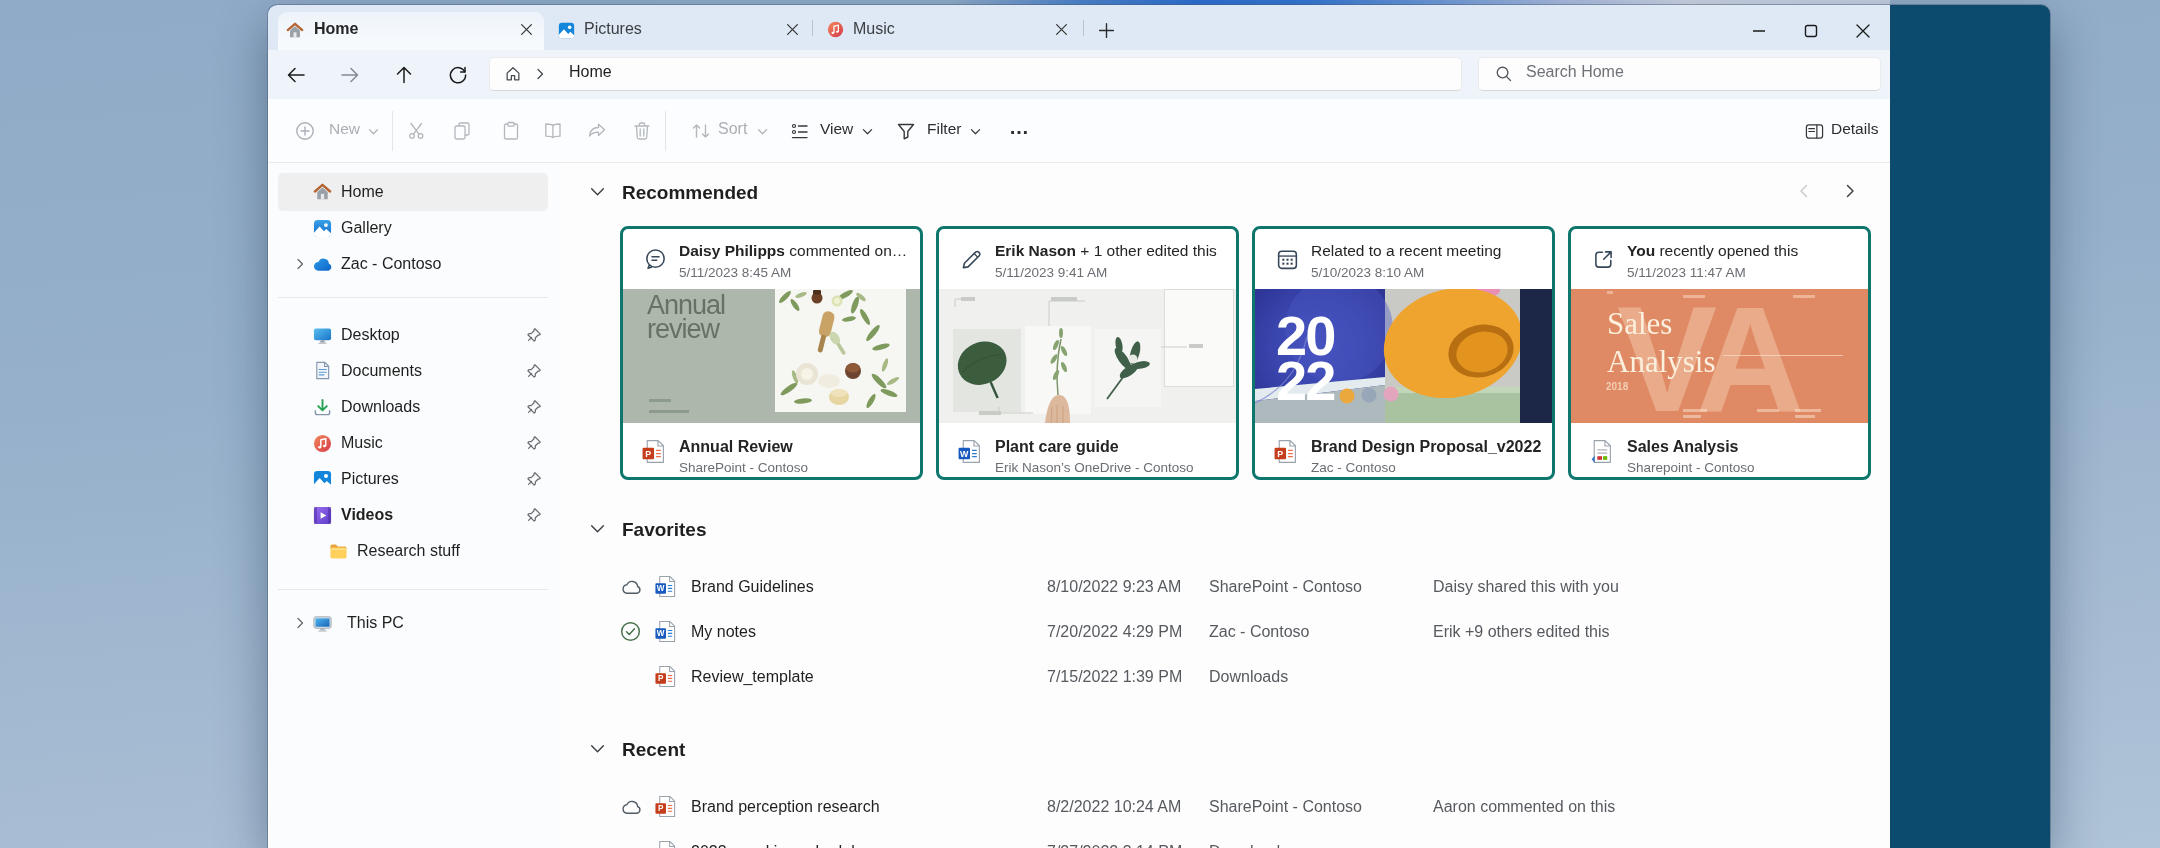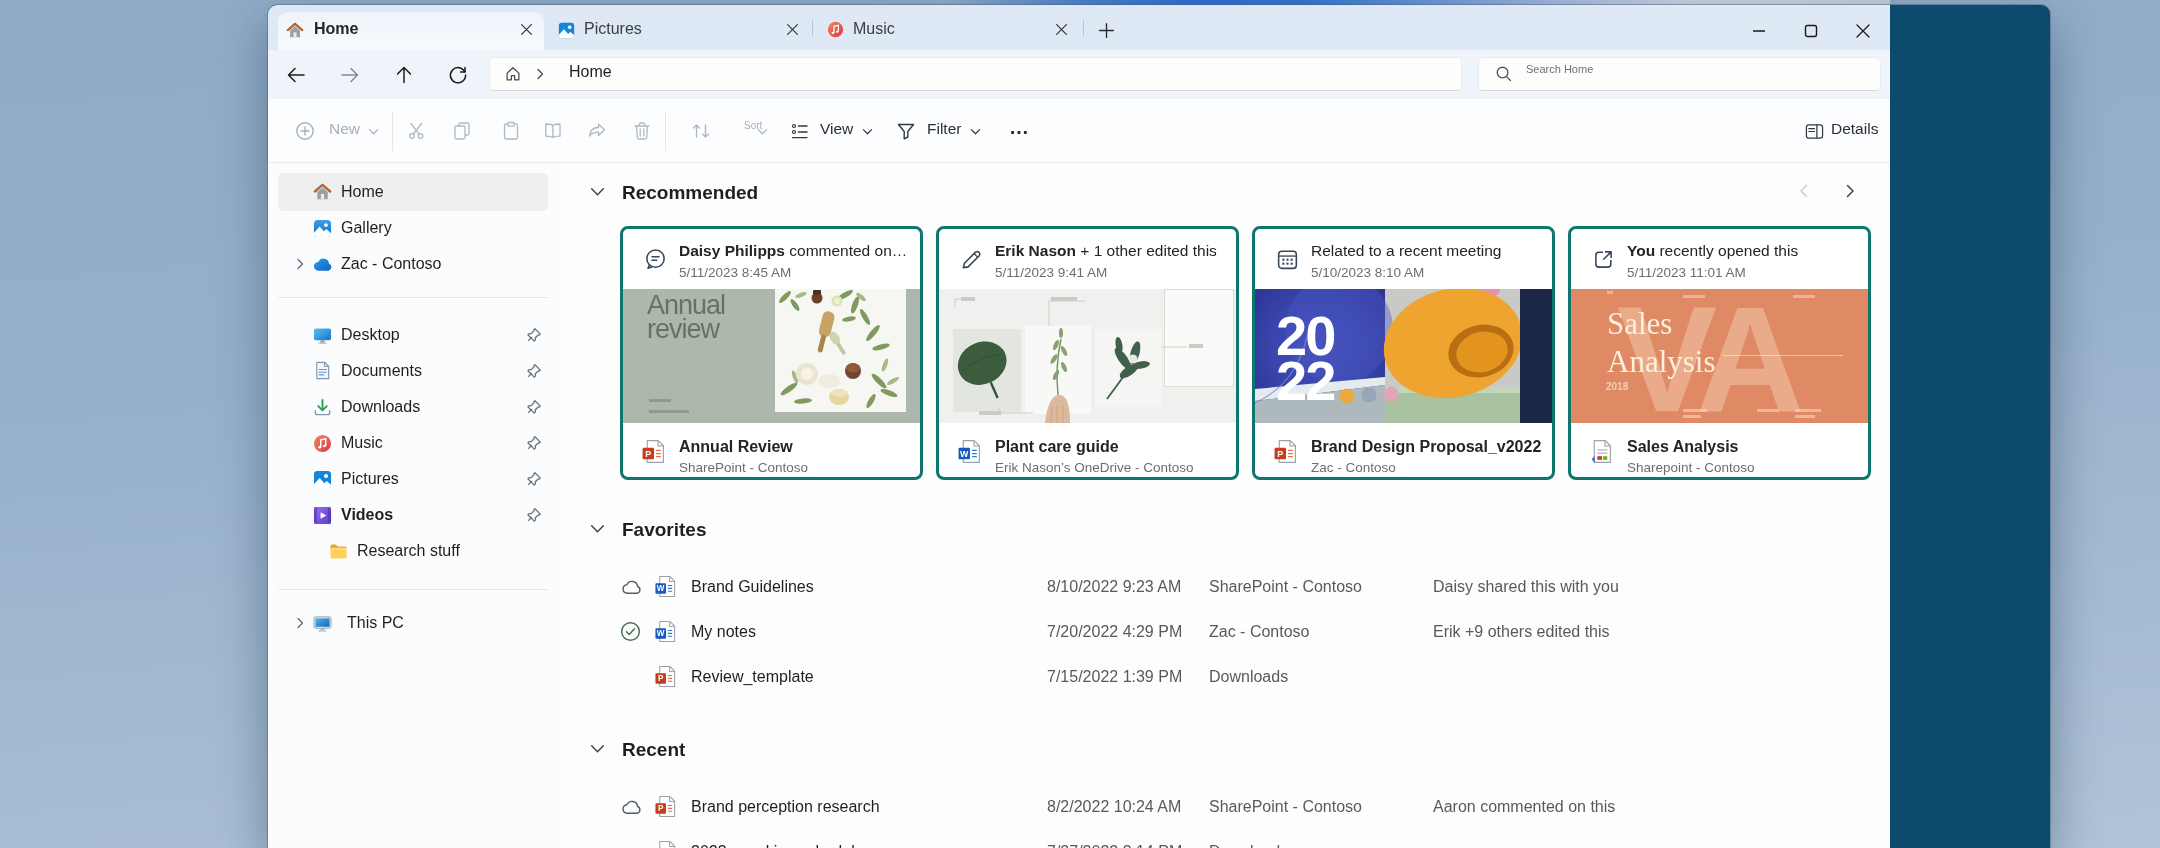--- a/index.html
+++ b/index.html
@@ -139,21 +139,21 @@
     <svg class="abs" style="left:266px; top:18px;" width="12" height="12" viewBox="0 0 12 12">
       <path d="M4 1.5 L8.5 6 L4 10.5" fill="none" stroke="#454a50" stroke-width="1.3" stroke-linecap="round" stroke-linejoin="round"></path>
     </svg>
     <div class="abs" style="left:301px; top:13px; font-size:16px; color:#1f1f1f;">Home</div>
 
     <div class="abs" style="left:1210px; top:7px; width:403px; height:34px; background:#fdfdfd; border:1px solid #ebebeb; border-bottom:1px solid #d6d6d6; border-radius:5px;"></div>
     <svg class="abs" style="left:1227px; top:15px;" width="18" height="18" viewBox="0 0 20 20">
       <circle cx="8.4" cy="8.4" r="5.9" fill="none" stroke="#53575c" stroke-width="1.5"></circle>
       <path d="M12.9 12.9 L17.2 17.2" stroke="#53575c" stroke-width="1.5" stroke-linecap="round"></path>
     </svg>
-    <div class="abs" style="left:1258px; top:13px; font-size:11px; color:#6d7176;">Search Home</div>
+    <div class="abs" style="left:1258px; top:13px; font-size:16px; color:#6d7176;">Search Home</div>
   </div>
   <div id="toolbar">
 
     <svg class="abs" style="left:27px; top:22px;" width="20" height="20" viewBox="0 0 20 20">
       <circle cx="10" cy="10" r="8.2" fill="none" stroke="#abb0b6" stroke-width="1.4"></circle>
       <path d="M10 6 L10 14 M6 10 L14 10" stroke="#abb0b6" stroke-width="1.4" stroke-linecap="round"></path>
     </svg>
     <div class="abs" style="left:61px; top:21px; font-size:15.5px; color:#aaafb5;">New</div>
     <svg class="abs" style="left:100px; top:27px;" width="11" height="11" viewBox="0 0 12 12">
       <path d="M1.5 4 L6 8.5 L10.5 4" fill="none" stroke="#abb0b6" stroke-width="1.3" stroke-linecap="round" stroke-linejoin="round"></path>
@@ -187,21 +187,21 @@
     <svg class="abs" style="left:364px; top:22px;" width="20" height="20" viewBox="0 0 20 20">
       <path d="M3 5 L17 5 M7 5 L7.3 3.4 A1.6 1.6 0 0 1 8.9 2 L11.1 2 A1.6 1.6 0 0 1 12.7 3.4 L13 5 M4.5 5 L5.3 16.5 A1.8 1.8 0 0 0 7.1 18 L12.9 18 A1.8 1.8 0 0 0 14.7 16.5 L15.5 5" fill="none" stroke="#b2b7bc" stroke-width="1.3" stroke-linecap="round"></path>
       <path d="M8.2 8 L8.2 15 M11.8 8 L11.8 15" stroke="#b2b7bc" stroke-width="1.3" stroke-linecap="round"></path>
     </svg>
     <div class="abs" style="left:397px; top:12px; width:1px; height:40px; background:#e4e6e8;"></div>
 
     <svg class="abs" style="left:423px; top:22px;" width="20" height="20" viewBox="0 0 20 20">
       <path d="M5.5 16 L5.5 4 M2.5 7 L5.5 4 L8.5 7" fill="none" stroke="#b2b7bc" stroke-width="1.4" stroke-linecap="round" stroke-linejoin="round"></path>
       <path d="M14.5 4 L14.5 16 M11.5 13 L14.5 16 L17.5 13" fill="none" stroke="#b2b7bc" stroke-width="1.4" stroke-linecap="round" stroke-linejoin="round"></path>
     </svg>
-    <div class="abs" style="left:476px; top:21px; font-size:10px; color:#aaafb5;">Sort</div>
+    <div class="abs" style="left:450px; top:21px; font-size:16px; color:#aaafb5;">Sort</div>
     <svg class="abs" style="left:489px; top:27px;" width="11" height="11" viewBox="0 0 12 12">
       <path d="M1.5 4 L6 8.5 L10.5 4" fill="none" stroke="#abb0b6" stroke-width="1.3" stroke-linecap="round" stroke-linejoin="round"></path>
     </svg>
 
     <svg class="abs" style="left:522px; top:22px;" width="20" height="20" viewBox="0 0 20 20">
       <circle cx="4" cy="5" r="1.5" fill="none" stroke="#34383d" stroke-width="1.2"></circle>
       <circle cx="4" cy="11" r="1.5" fill="none" stroke="#34383d" stroke-width="1.2"></circle>
       <path d="M8.5 5 L17 5 M8.5 11 L17 11 M2.5 16.6 L17 16.6" stroke="#34383d" stroke-width="1.4" stroke-linecap="round"></path>
     </svg>
     <div class="abs" style="left:552px; top:21px; font-size:15.5px; color:#2a2e33;">View</div>
@@ -597,21 +597,21 @@
         <div class="cfloc">Zac - Contoso</div>
       </div>
     </div>
 
     <div class="card" style="left:1010px; top:63px;">
       <svg class="abs" style="left:20px; top:18px;" width="25" height="25" viewBox="0 0 24 24">
         <path d="M11 5 H7.5 A2.8 2.8 0 0 0 4.7 7.8 V16.5 A2.8 2.8 0 0 0 7.5 19.3 H16.2 A2.8 2.8 0 0 0 19 16.5 V13" fill="none" stroke="#37475a" stroke-width="1.5" stroke-linecap="round"></path>
         <path d="M14 4.7 H19.3 V10 M19.3 4.7 L12.2 11.8" fill="none" stroke="#37475a" stroke-width="1.5" stroke-linecap="round" stroke-linejoin="round"></path>
       </svg>
       <div class="cardtitle"><b>You</b> recently opened this</div>
-      <div class="carddate">5/11/2023 11:01 AM</div>
+      <div class="carddate">5/11/2023 11:47 AM</div>
       <div class="thumb" style="background:#e08a65;">
         <div class="abs" style="left:46px; top:-16px; font-size:150px; font-weight:bold; color:#e9ab89; letter-spacing:-10px; font-family:'Liberation Sans',sans-serif;">VA</div>
         <div class="abs" style="left:36px; top:16px; font-size:31px; line-height:38px; color:#fbf0dd; font-family:'Liberation Serif',serif;">Sales<br>Analysis</div>
         <div class="abs" style="left:152px; top:66px; width:120px; height:1px; background:rgba(255,240,225,.55);"></div>
         <div class="abs" style="left:35px; top:92px; font-size:10px; font-weight:bold; color:#f3cdb4;">2018</div>
         <div class="abs" style="left:112px; top:6px; width:22px; height:3px; background:rgba(255,240,225,.4);"></div>
         <div class="abs" style="left:222px; top:6px; width:22px; height:3px; background:rgba(255,240,225,.4);"></div>
         <div class="abs" style="left:36px; top:2px; width:6px; height:3px; background:rgba(255,240,225,.4);"></div>
         <div class="abs" style="left:112px; top:120px; width:24px; height:3px; background:rgba(255,240,225,.45);"></div>
         <div class="abs" style="left:112px; top:126px; width:18px; height:3px; background:rgba(255,240,225,.45);"></div>

